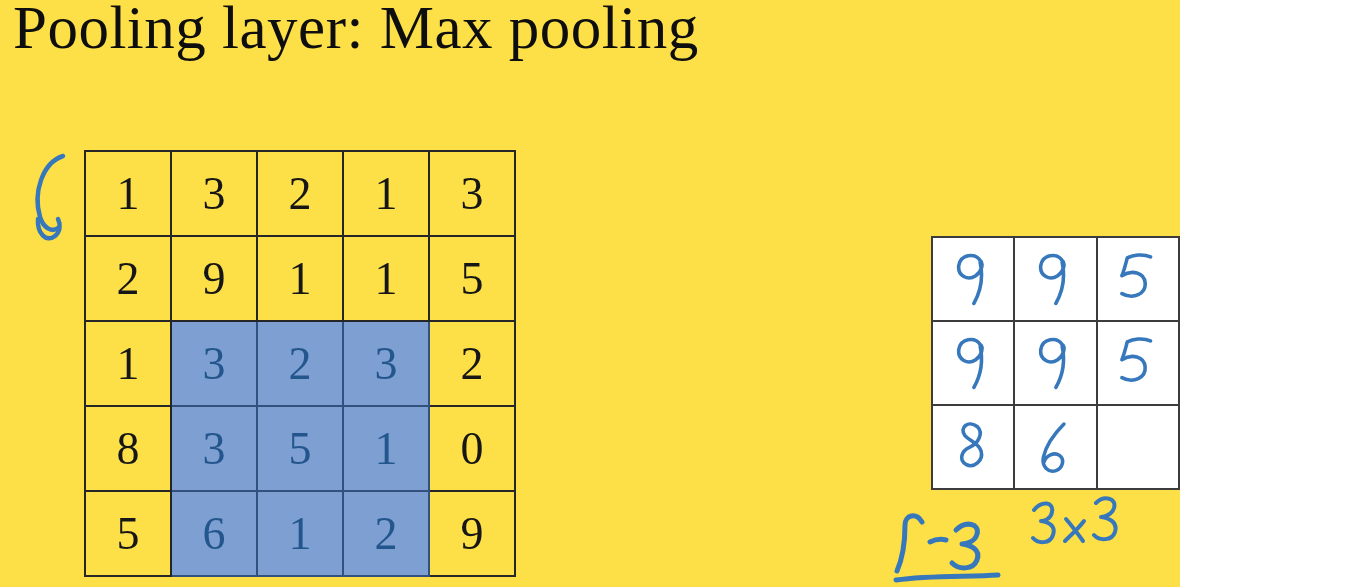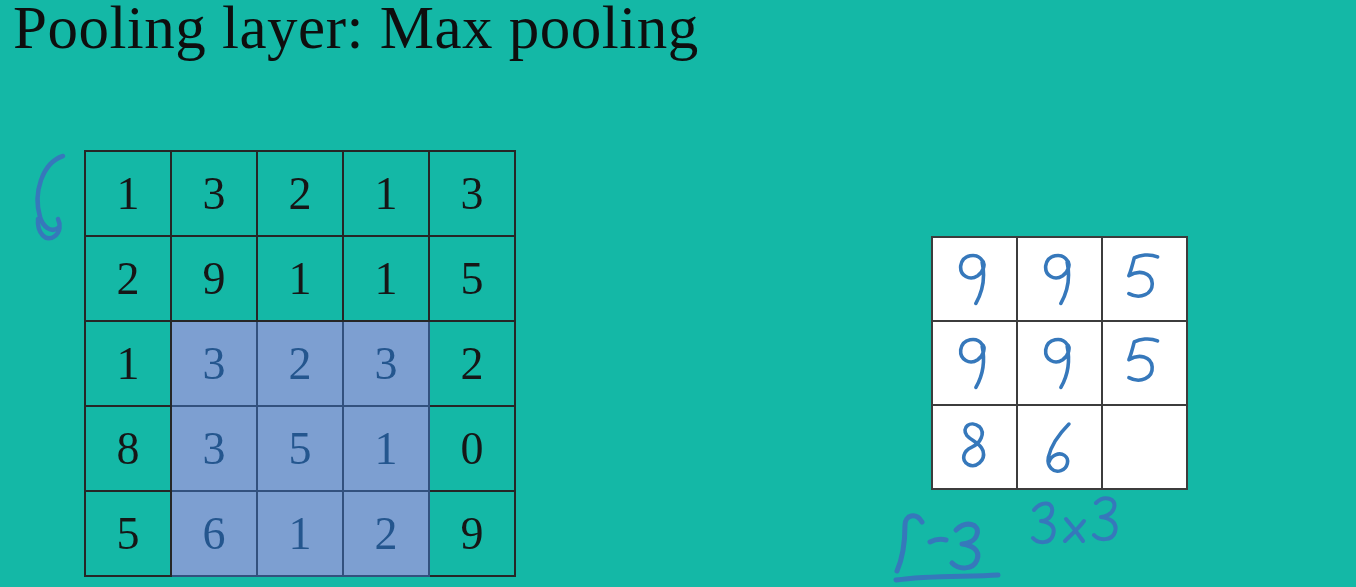--- a/index.html
+++ b/index.html
@@ -1,17 +1,17 @@
 <!DOCTYPE html>
 <html style="--hl: #7d9fd1; --hlText: #24568e; --ink: #3678bb;"><head>
 <meta charset="utf-8">
 <style>
   html,body{margin:0;padding:0;background:#ffffff;}
   .stage{
-    position:relative;width:1356px;height:587px;background:#14b8a6;overflow:hidden;
+    position:relative;width:1180px;height:587px;background:#fde047;overflow:hidden;
     font-family:"Liberation Serif","DejaVu Serif",serif;
   }
   .title{
     position:absolute;left:13px;top:-3px;margin:0;
     font-size:61px;line-height:62px;font-weight:normal;color:#0e0e0e;
     letter-spacing:0.5px;white-space:nowrap;
   }
   
   table{border-collapse:collapse;position:absolute;}
   .input-grid{left:84px;top:150px;}

